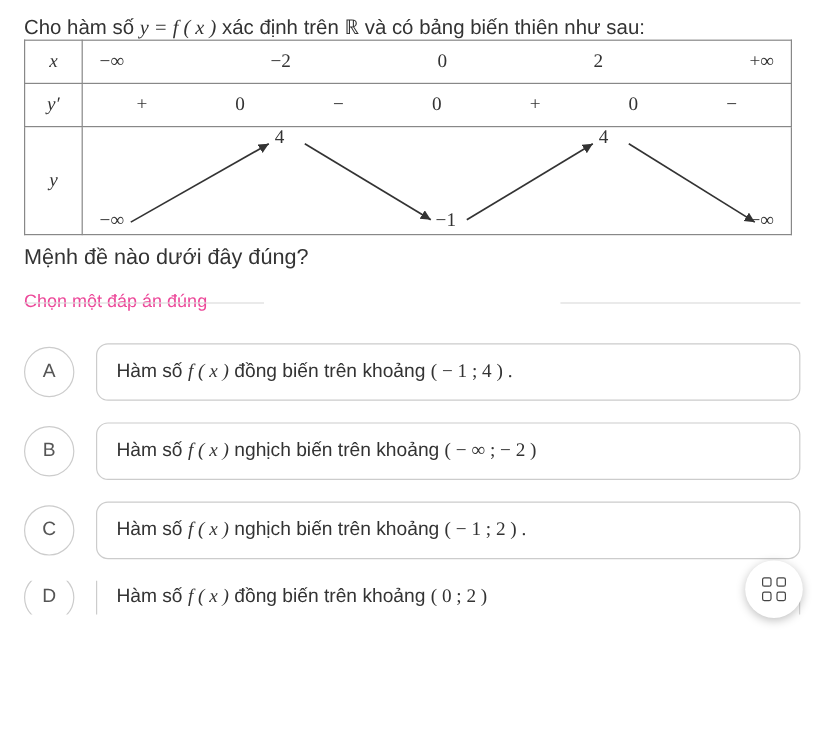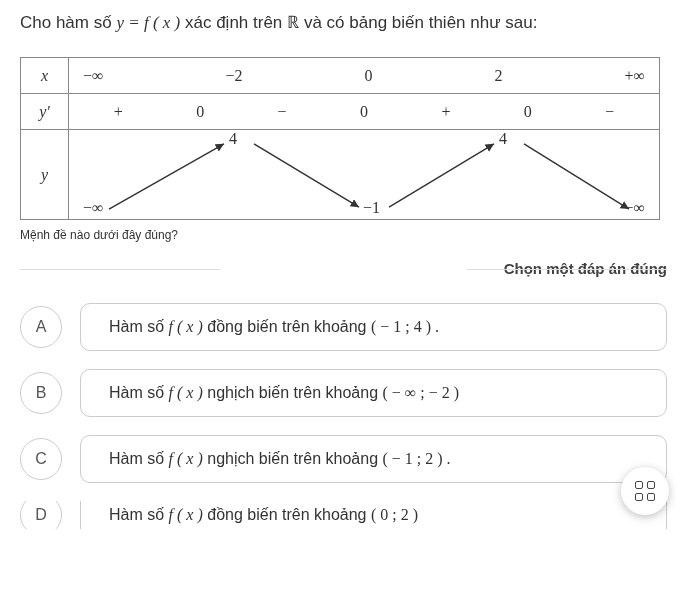--- a/index.html
+++ b/index.html
@@ -8,21 +8,21 @@
   background: #fff;
   width: 687px;
   height: 615px;
   overflow: hidden;
   position: relative;
   padding: 10px 20px;
   color: #333;
 }
 .question-text {
   font-size: 17px;
-  margin-bottom: 24px;
+  margin-bottom: 0;
 }
 .math-var { font-family: 'Times New Roman', serif; font-style: italic; }
 .bbR { font-family: 'Times New Roman', serif; }
 
 .variation-table {
   border: 1px solid #888;
   width: 640px;
   border-collapse: collapse;
 }
 .variation-table td {
@@ -34,31 +34,30 @@
 .row-x td { height: 36px; font-size: 16px; }
 .row-yp td { height: 36px; font-size: 16px; }
 .row-y td { height: 90px; position: relative; }
 .col-label { width: 48px; font-style: italic; }
 .x-cells, .yp-cells, .y-cell { position: relative; }
 .x-values { display: flex; justify-content: space-between; padding: 0 14px; align-items: center; height: 100%; font-size: 16px; }
 .yp-values { display: flex; justify-content: space-around; align-items: center; height: 100%; font-size: 16px; padding: 0 8px; }
 .y-svg { position: absolute; inset: 0; width: 100%; height: 100%; }
 
 .subq {
-  font-size: 12px;
+  font-size: 18px;
   margin-top: 8px;
   margin-bottom: 18px;
 }
 .choose-label {
-  text-align: right;
-  color: #404040;
+  text-align: left;
+  color: #ec4899;
   font-size: 15px;
   margin: 18px 0 26px;
   position: relative;
-  font-weight: bold;
 }
 .choose-label::before, .choose-label::after {
   content: "";
   position: absolute;
   top: 50%;
   width: 200px;
   border-top: 1px solid #ddd;
 }
 .choose-label::before { left: 0; }
 .choose-label::after { right: 0; }
@@ -71,21 +70,21 @@
   border-radius: 50%;
   display: flex; align-items: center; justify-content: center;
   font-size: 16px;
   color: #555;
   flex-shrink: 0;
 }
 .answer-box {
   flex: 1;
   border: 1px solid #ccc;
   border-radius: 10px;
-  padding: 14px 28px;
+  padding: 14px 16px;
   font-size: 16px;
   font-family: Arial, sans-serif;
 }
 .answer-box .mtext { font-family: 'Times New Roman', serif; }
 
 .fab {
   position: absolute;
   right: 18px;
   bottom: 100px;
   width: 48px; height: 48px;

